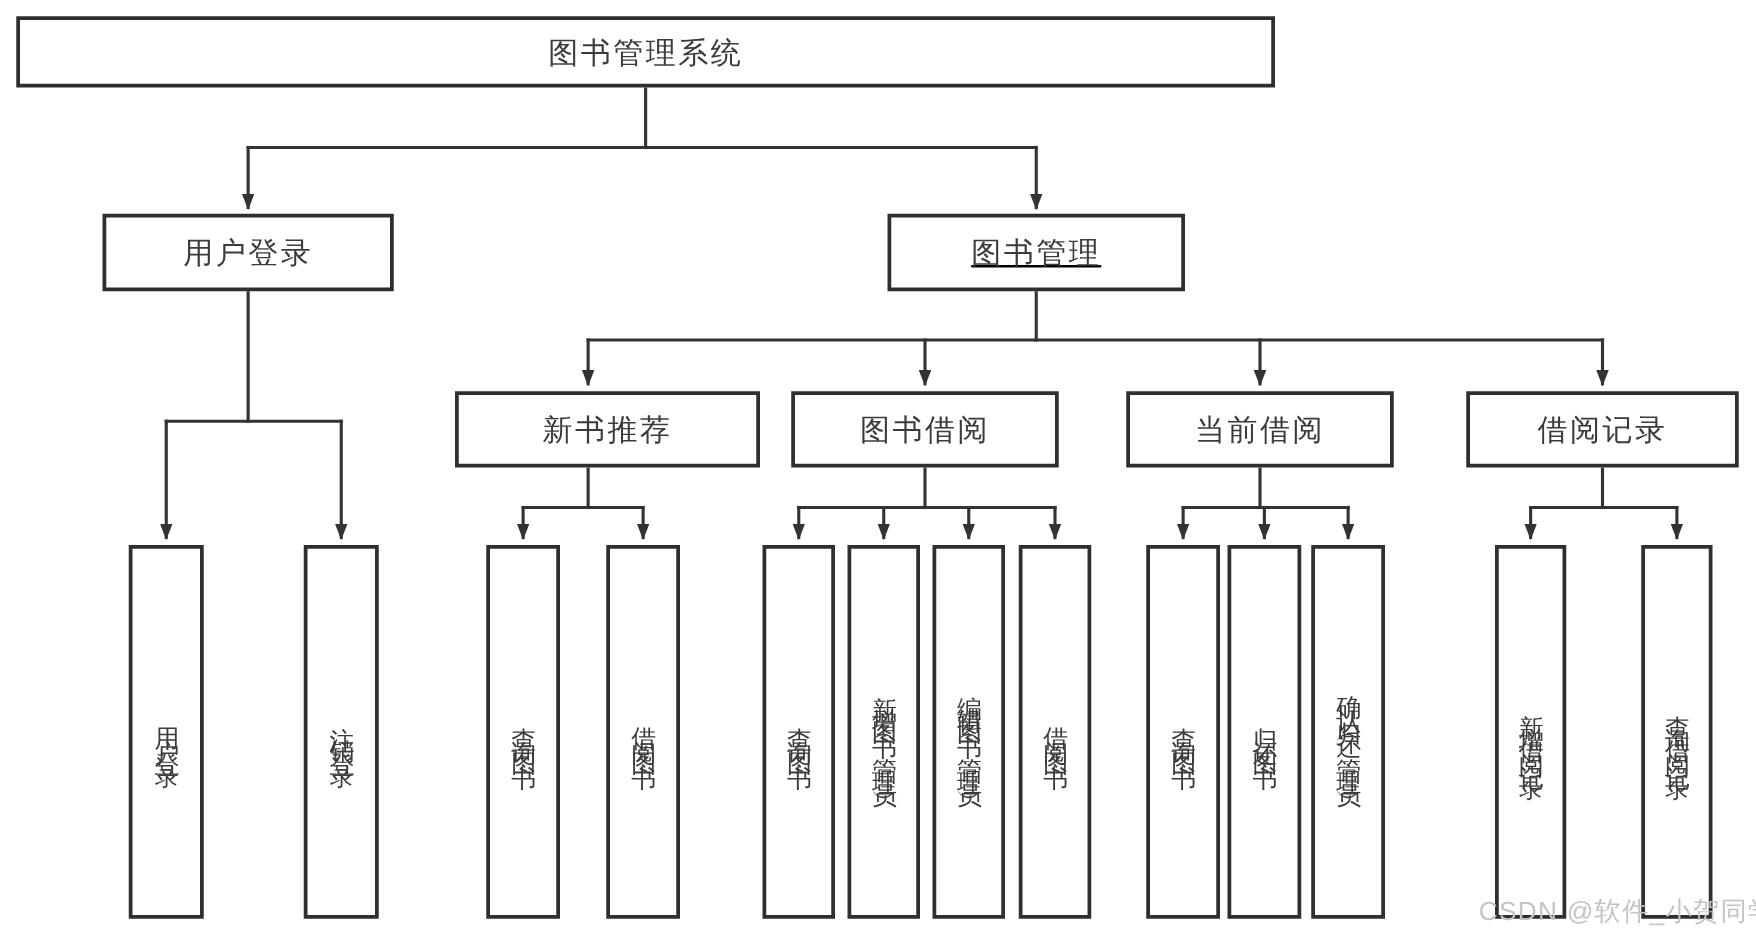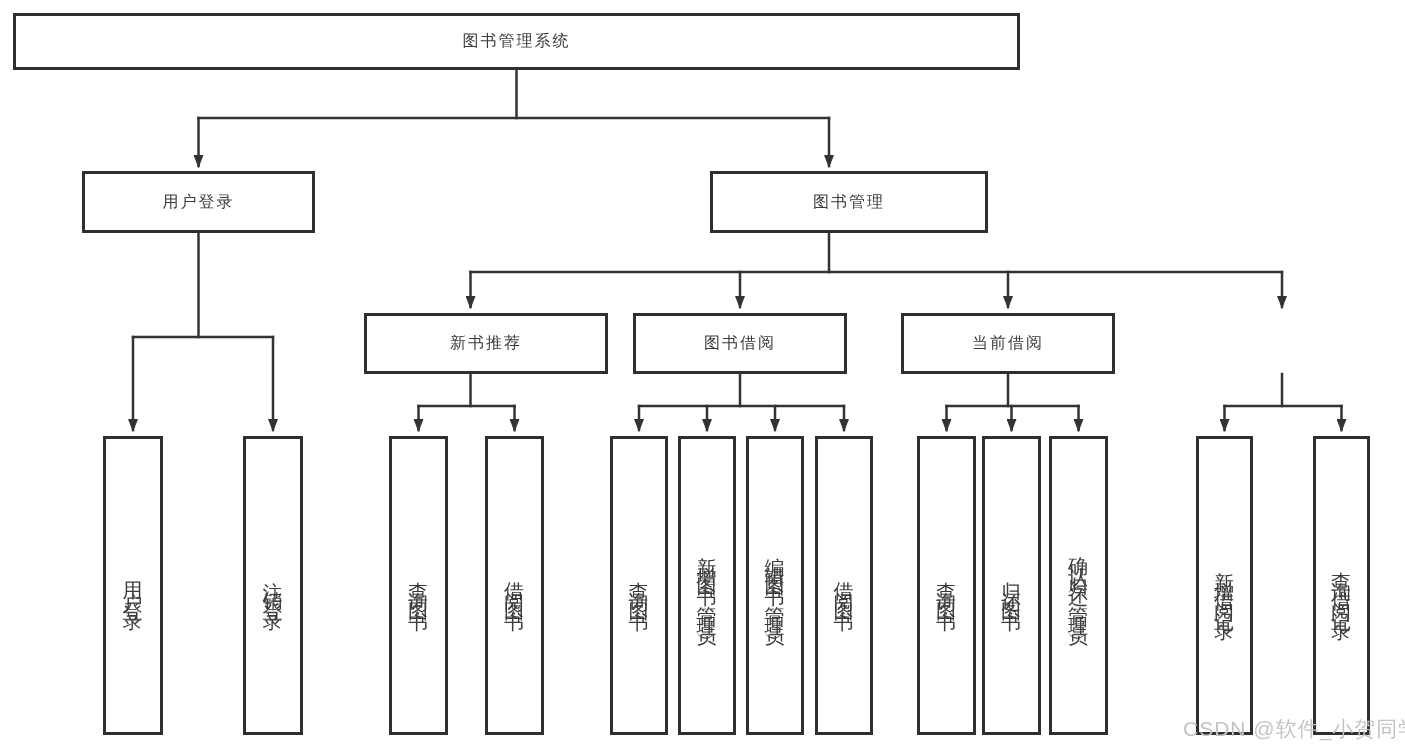--- a/index.html
+++ b/index.html
@@ -20,21 +20,21 @@
     position: absolute;
     box-sizing: border-box;
     background: #ffffff;
     border: 3px solid #2f2f2f;
     display: flex;
     align-items: center;
     justify-content: center;
     z-index: 1;
   }
   .hbox .lbl {
-    font-size: 16px;
+    font-size: 24px;
     color: #3b3b3b;
     letter-spacing: 2px;
     white-space: nowrap;
   }
   .vbox .lbl {
     writing-mode: vertical-rl;
     text-orientation: mixed;
     font-size: 20px;
     line-height: 1;
     color: #3b3b3b;
@@ -107,32 +107,35 @@
     </g>
   </svg>
 
   <div class="hbox" style="left: 13px; top: 13px; width: 1007px; height: 57px; border-color: rgb(47, 47, 47);">
     <span class="lbl" style="color: rgb(59, 59, 59);">图书管理系统</span>
   </div>
 
   <div class="hbox" style="left: 82px; top: 171px; width: 233px; height: 62px; border-color: rgb(47, 47, 47);">
     <span class="lbl" style="color: rgb(59, 59, 59);">用户登录</span>
   </div>
-  <div class="hbox" style="left: 710px; top: 171px; width: 278px; height: 62px; border-color: rgb(47, 47, 47);">
+  <div class="hbox" style="left: 710px; top: 171px; width: 238px; height: 62px; border-color: rgb(47, 47, 47); text-decoration: underline;">
     <span class="lbl" style="color: rgb(59, 59, 59);">图书管理</span>
   </div>
 
   <div class="hbox" style="left: 364px; top: 313px; width: 244px; height: 61px; border-color: rgb(47, 47, 47);">
     <span class="lbl" style="color: rgb(59, 59, 59);">新书推荐</span>
   </div>
   <div class="hbox" style="left: 901px; top: 313px; width: 214px; height: 61px; border-color: rgb(47, 47, 47);">
     <span class="lbl" style="color: rgb(59, 59, 59);">当前借阅</span>
   </div>
   <div class="hbox" style="left: 633px; top: 313px; width: 214px; height: 61px; border-color: rgb(47, 47, 47);">
     <span class="lbl" style="color: rgb(59, 59, 59);">图书借阅</span>
+  </div>
+  <div class="hbox" style="left: 1173px; top: 313px; width: 218px; height: 61px; border-color: rgb(47, 47, 47);">
+    <span class="lbl" style="color: rgb(59, 59, 59);">借阅记录</span>
   </div>
 
   <div class="vbox" style="left: 103px; top: 436px; width: 60px; height: 299px; border-color: rgb(47, 47, 47);">
     <span class="lbl" style="color: rgb(59, 59, 59);">用户登录</span>
   </div>
   <div class="vbox" style="left: 243px; top: 436px; width: 60px; height: 299px; border-color: rgb(47, 47, 47);">
     <span class="lbl" style="color: rgb(59, 59, 59);">注销登录</span>
   </div>
 
   <div class="vbox" style="left: 389px; top: 436px; width: 59px; height: 299px; border-color: rgb(47, 47, 47);">

